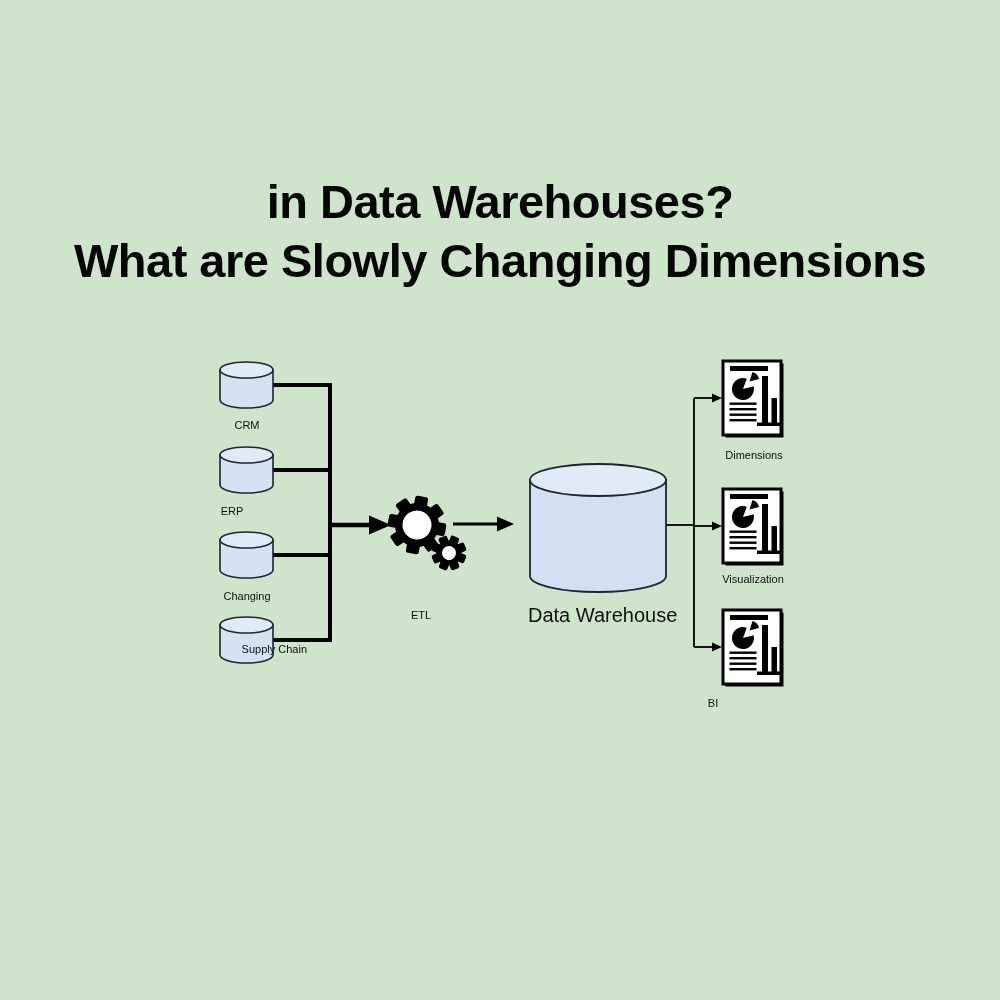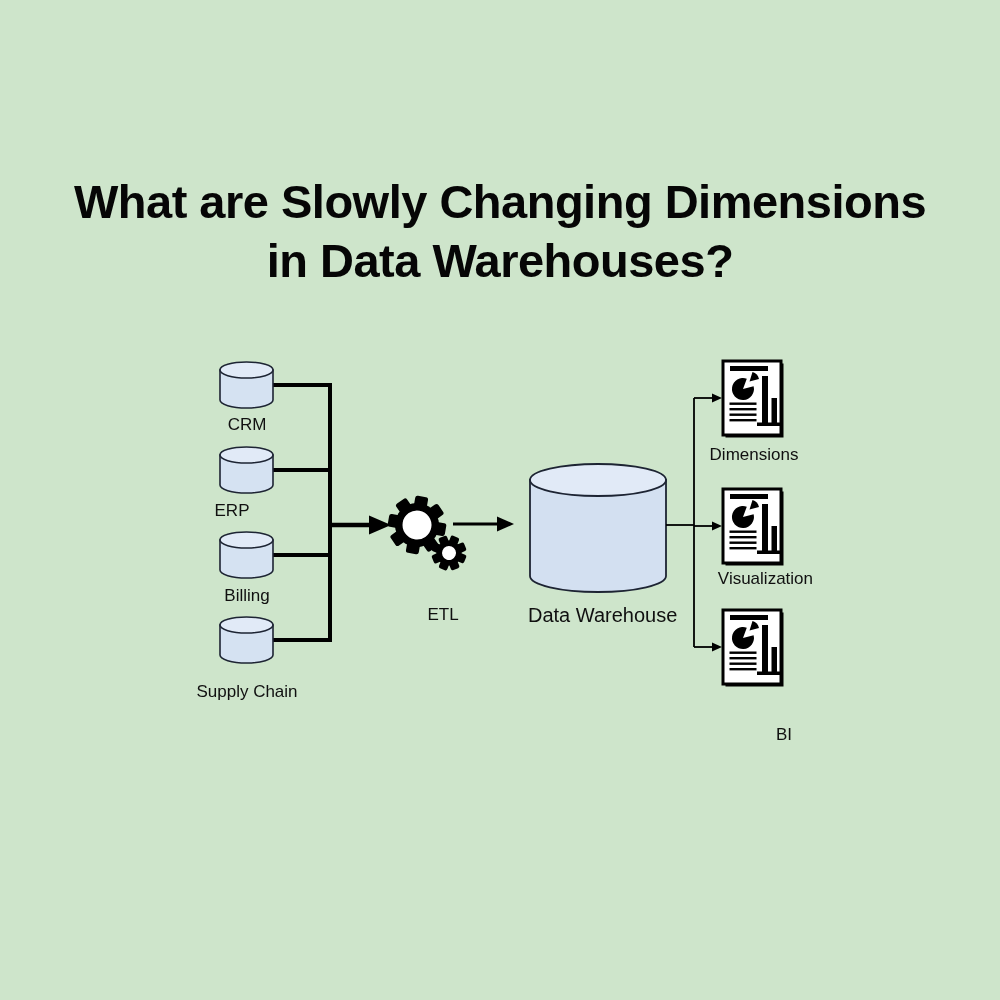--- a/index.html
+++ b/index.html
@@ -18,42 +18,42 @@
     font-weight:bold;
     font-size:47px;
     line-height:59px;
     letter-spacing:-0.5px;
   }
   .diagram-svg{position:absolute;top:0;left:0;}
   .label{
     position:absolute;
     text-align:center;
     color:#101010;
-    font-size:17px;
+    font-size:11px;
     line-height:18px;
     white-space:nowrap;
   }
   .lbl-crm{left:197px;top:416px;width:100px;}
   .lbl-erp{left:182px;top:502px;width:100px;}
   .lbl-billing{left:197px;top:587px;width:100px;}
-  .lbl-supply{left:187px;top:683px;width:120px;}
-  .lbl-etl{left:403px;top:606px;width:80px;}
+  .lbl-supply{left:187px;top:640px;width:120px;text-align:right;}
+  .lbl-etl{left:381px;top:606px;width:80px;}
   .lbl-dw{left:528px;top:606px;width:141px;font-size:20px;}
   .lbl-reporting{left:704px;top:446px;width:100px;}
-  .lbl-visualization{left:693px;top:570px;width:120px;text-align:right;}
-  .lbl-bi{left:734px;top:694px;width:100px;margin-top:32px;}
+  .lbl-visualization{left:693px;top:570px;width:120px;}
+  .lbl-bi{left:663px;top:694px;width:100px;}
 </style>
 </head>
 <body>
 
 <div class="canvas">
 
   <div class="title-block">
+    <div>in Data Warehouses?</div>
     <div>What are Slowly Changing Dimensions</div>
-    <div>in Data Warehouses?</div>
   </div>
 
   <svg class="diagram-svg" width="1000" height="1000" viewBox="0 0 1000 1000">
     <defs>
 
       <g id="small-cyl">
         <path d="M0 8 V38 A26.5 8 0 0 0 53 38 V8 Z" fill="#d5e2f2" stroke="#1d2433" stroke-width="1.6"></path>
         <ellipse cx="26.5" cy="8" rx="26.5" ry="8" fill="#e1eaf7" stroke="#1d2433" stroke-width="1.6"></ellipse>
       </g>
 
@@ -151,21 +151,21 @@
 
     <g>
       <use href="#doc-icon" x="723" y="361"></use>
       <use href="#doc-icon" x="723" y="489"></use>
       <use href="#doc-icon" x="723" y="610"></use>
     </g>
   </svg>
 
   <div class="label lbl-crm">CRM</div>
   <div class="label lbl-erp">ERP</div>
-  <div class="label lbl-billing">Billing</div>
+  <div class="label lbl-billing">Changing</div>
   <div class="label lbl-supply">Supply Chain</div>
   <div class="label lbl-etl">ETL</div>
   <div class="label lbl-dw">Data Warehouse</div>
   <div class="label lbl-reporting">Dimensions</div>
   <div class="label lbl-visualization">Visualization</div>
   <div class="label lbl-bi">BI</div>
 
 </div>
 
 </body></html>

